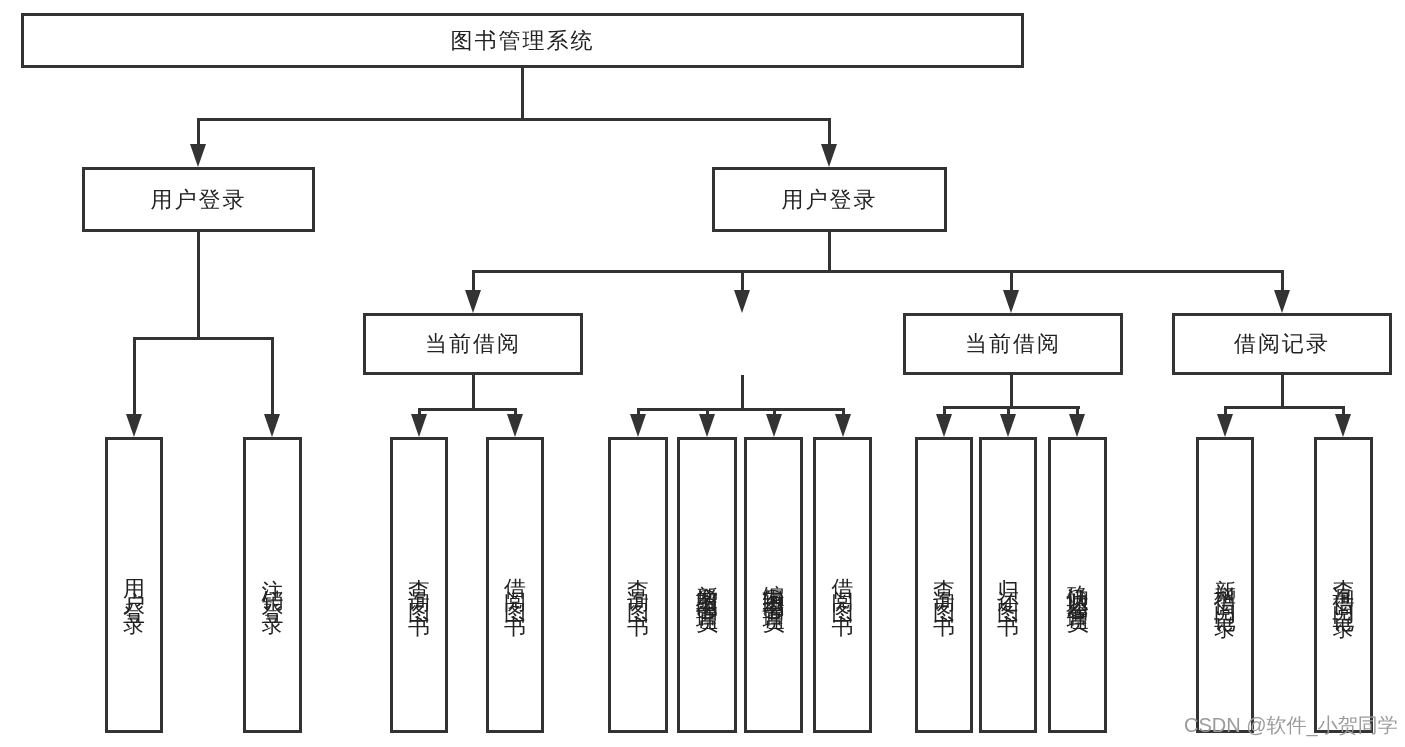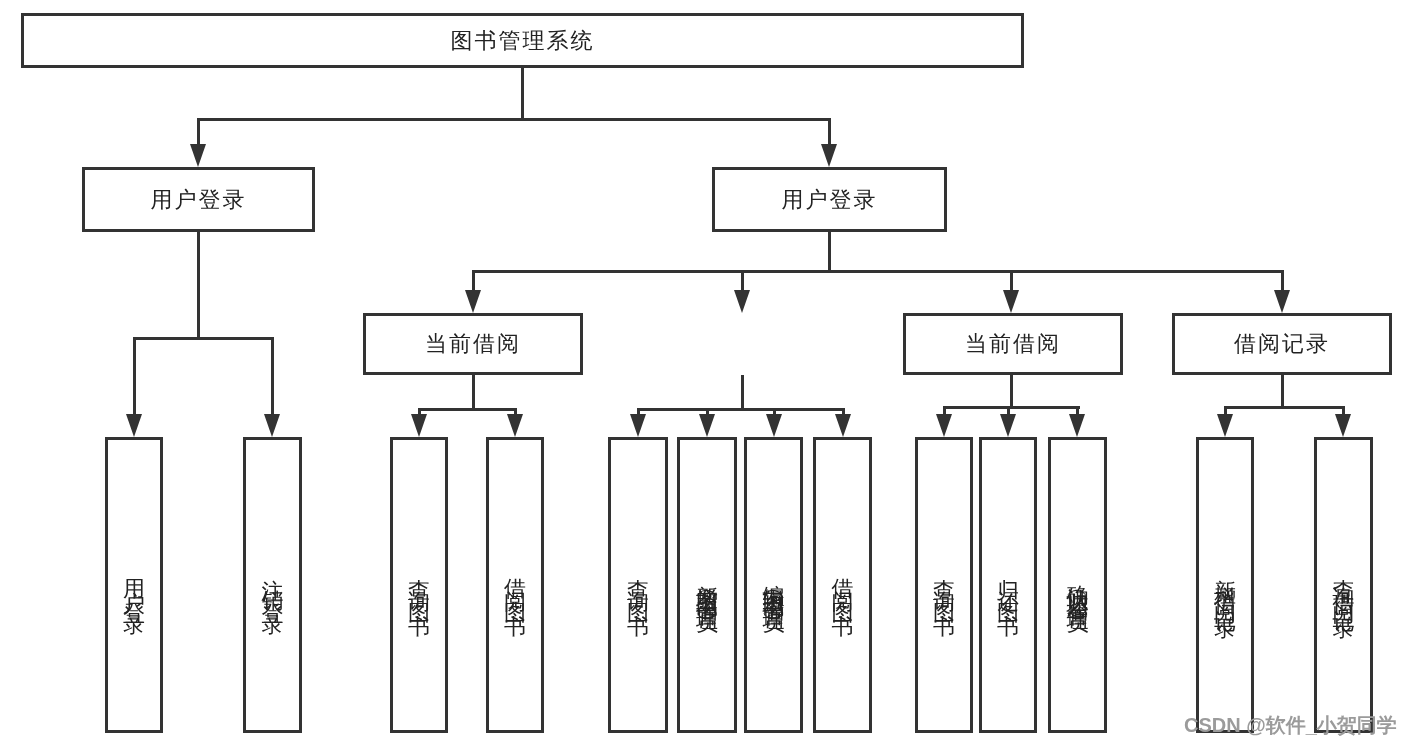--- a/index.html
+++ b/index.html
@@ -10,21 +10,21 @@
   .hlbl{font-size:22px;color:var(--text,#222);letter-spacing:2px;white-space:nowrap;}
   .vlbl{writing-mode:vertical-rl;text-orientation:mixed;font-size:22px;color:var(--text,#222);
         line-height:1;white-space:nowrap;}
   .sp-l{letter-spacing:12px;}
   .sp-m{letter-spacing:8px;}
   .sp-s{letter-spacing:4px;}
   .vl,.hl{position:absolute;background:var(--line,#333);}
   .arr{position:absolute;width:0;height:0;border-left:8px solid transparent;
        border-right:8px solid transparent;border-top:23px solid var(--line,#333);}
   .watermark{position:absolute;left:1184px;top:712px;font-size:20px;color:var(--wm,#9b9b9b);
-             white-space:nowrap;z-index:10;font-weight:bold;}
+             white-space:nowrap;z-index:10;}
 </style>
 </head>
 <body>
 
 <div id="canvas">
 
   <div class="box" style="left:21px;top:13px;width:1003px;height:55px">
     <span class="hlbl">图书管理系统</span>
   </div>
 

